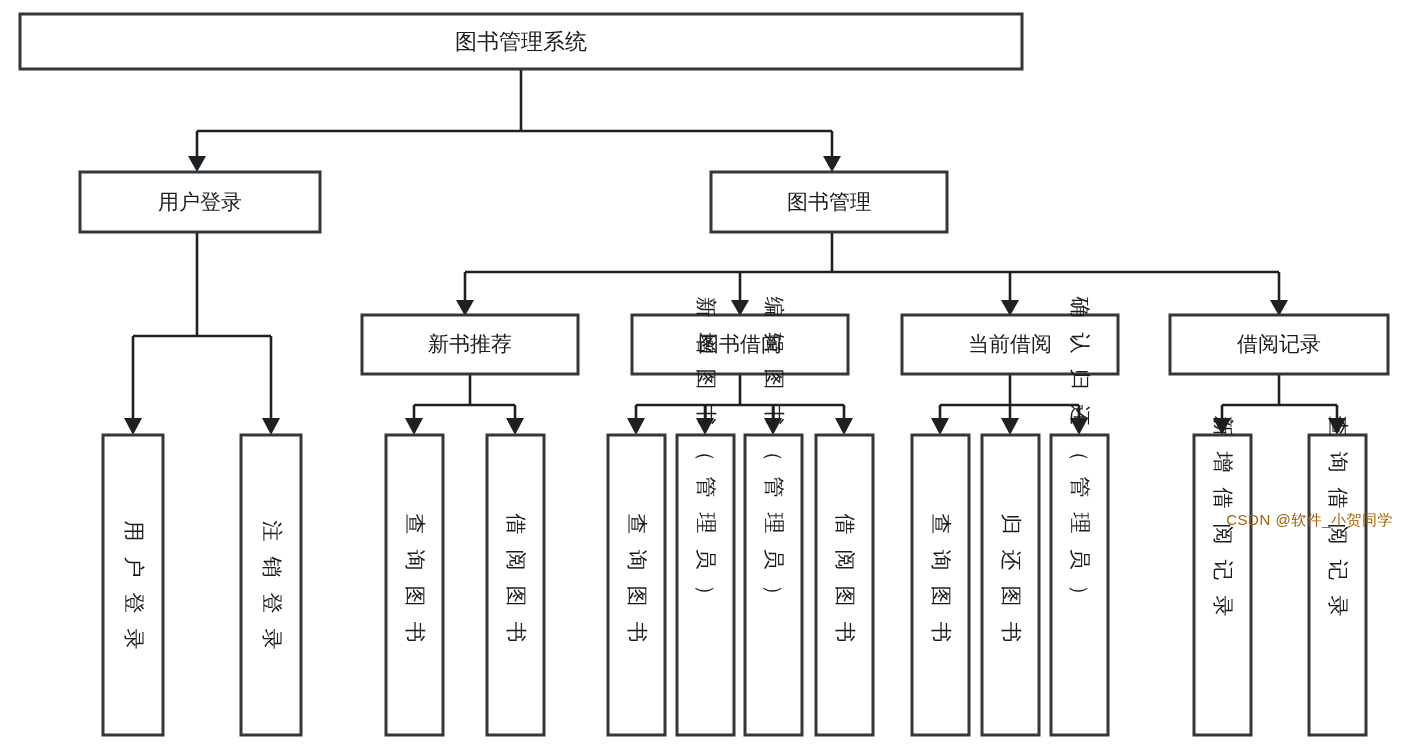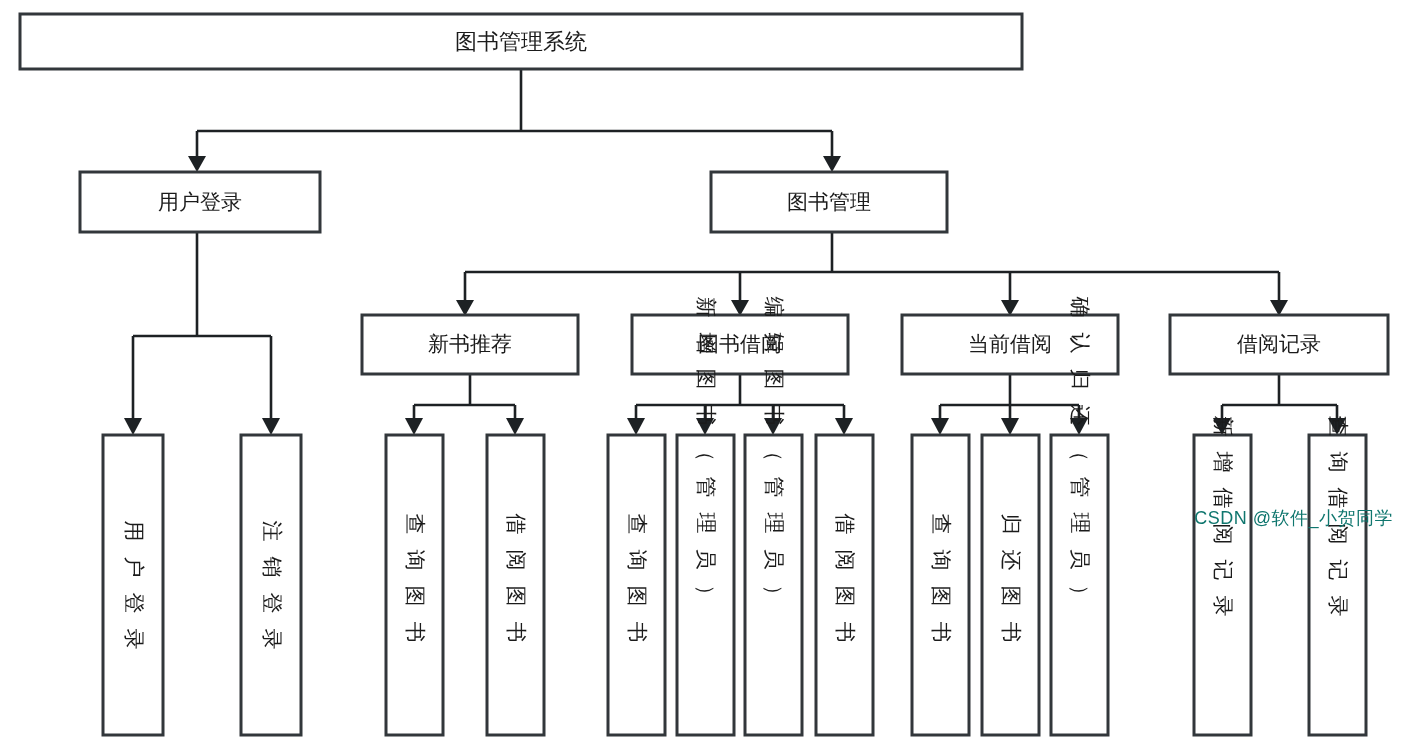--- a/index.html
+++ b/index.html
@@ -59,22 +59,22 @@
     font-size: 21px;
     fill: #1b1b1b;
     text-anchor: middle;
     dominant-baseline: middle;
   }
   .watermark {
     position: absolute;
     right: 12px;
     bottom: 6px;
     font-family: "Liberation Sans", "DejaVu Sans", sans-serif;
-    font-size: 18px;
-    color: #0f766e;
+    font-size: 15px;
+    color: #a16207;
     letter-spacing: 0.5px;
     white-space: nowrap;
     pointer-events: none;
   }
 </style>
 </head>
 <body>
 
 <div id="diagram-root">
 

